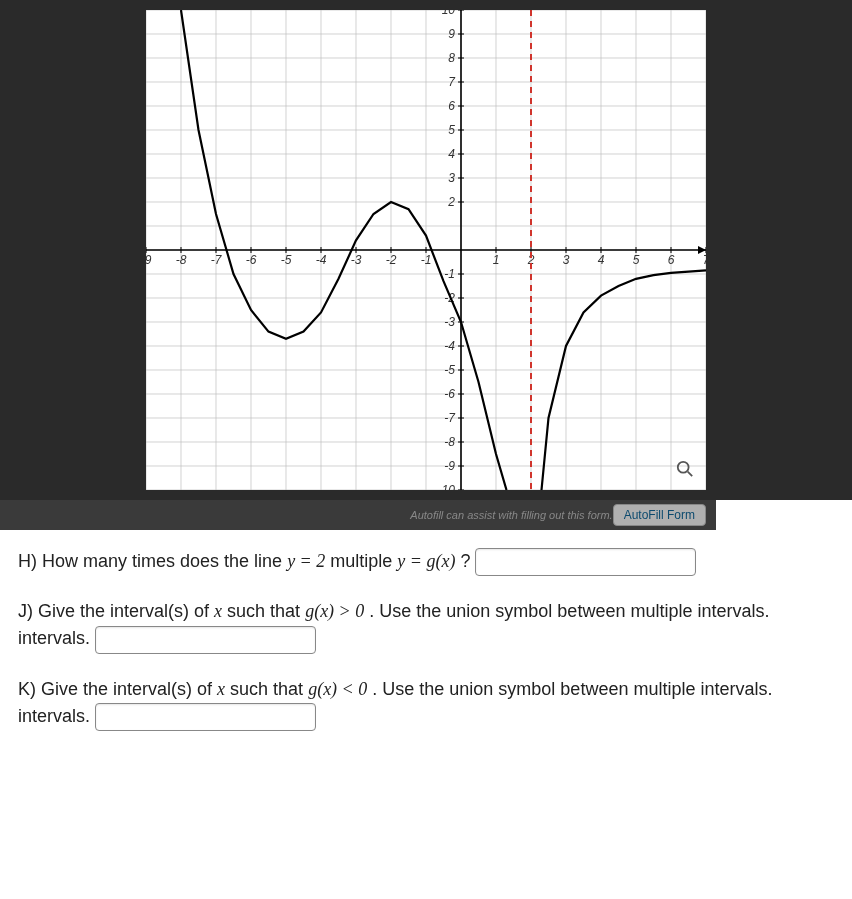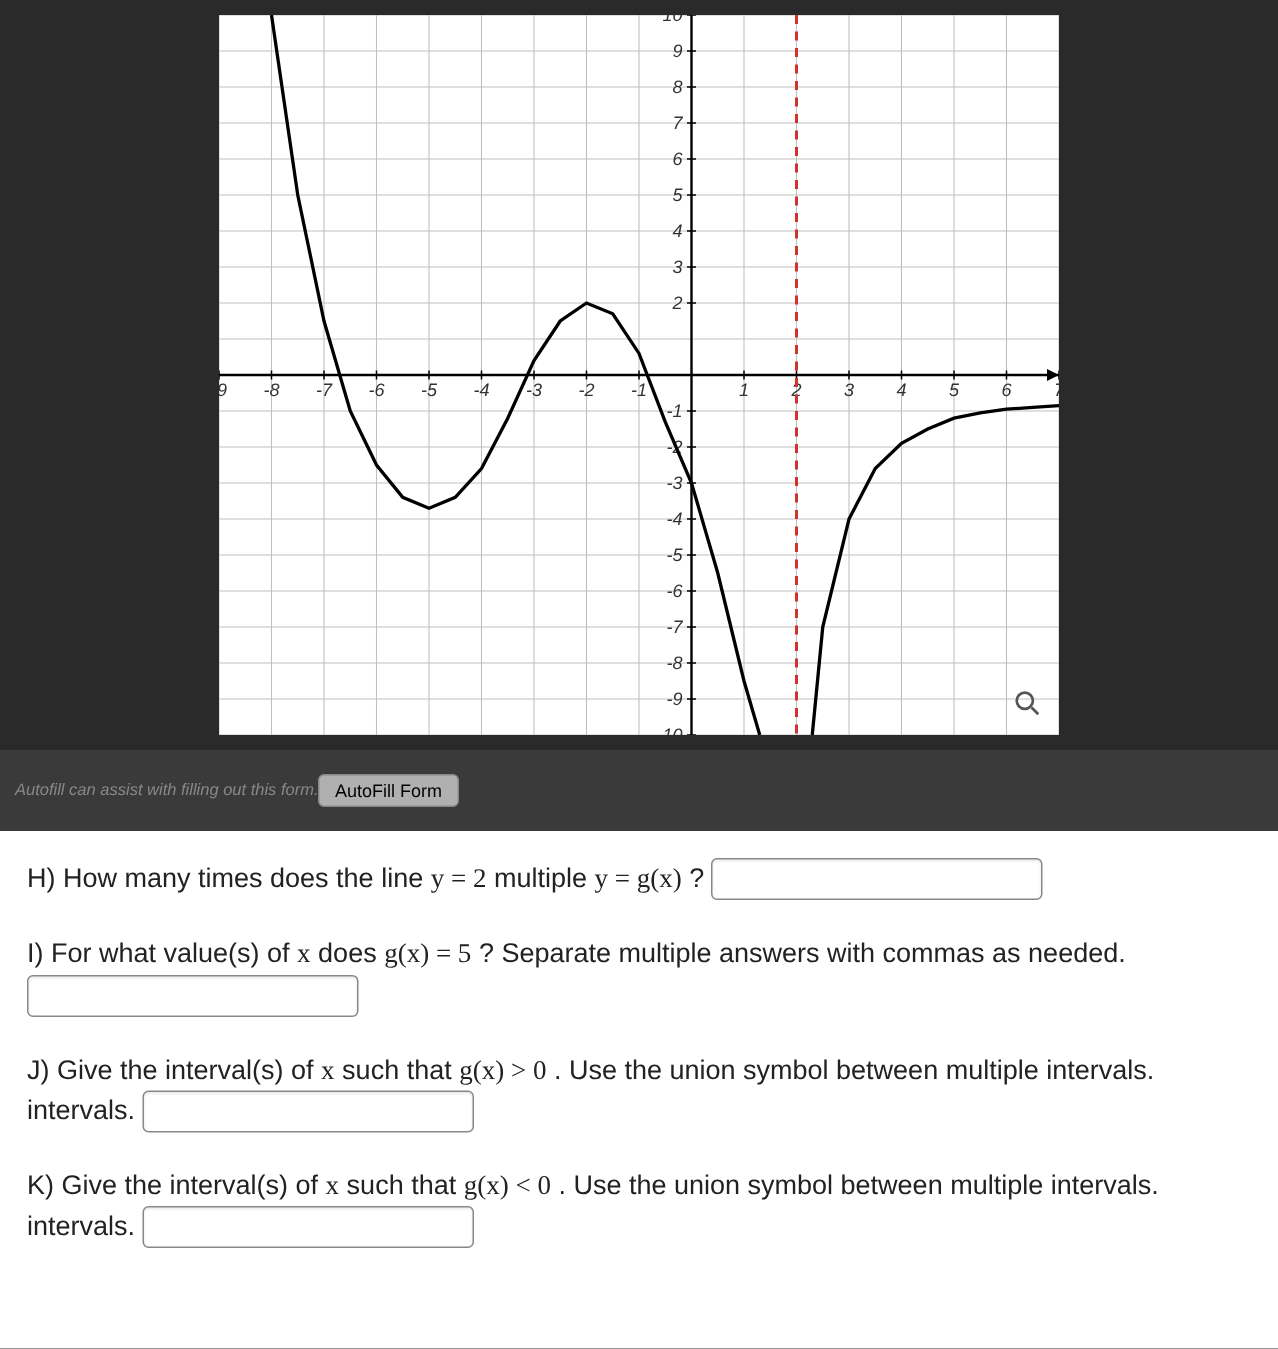--- a/index.html
+++ b/index.html
@@ -23,52 +23,52 @@
     width: 560px;
     height: 480px;
     background: #fff;
     position: relative;
   }
   .graph-svg {
     width: 100%;
     height: 100%;
   }
   .hint-bar {
-    width: 852px;
+    width: 716px;
     background: #3a3a3a;
     color: #888;
     font-size: 11px;
-    padding: 16px 10px;
+    padding: 4px 10px;
     display: flex;
-    justify-content: flex-start;
+    justify-content: flex-end;
     align-items: center;
     font-style: italic;
   }
   .autofill-btn {
     background: #b0b0b0;
-    color: #000000;
+    color: #0c4a6e;
     border: 1px solid #888;
     border-radius: 4px;
     padding: 3px 10px;
     font-size: 12px;
     font-style: normal;
     cursor: pointer;
   }
   .questions {
     padding: 18px 18px 10px 18px;
     background: #fff;
   }
   .question {
     margin-bottom: 22px;
     font-size: 18px;
     color: #222;
     line-height: 1.5;
   }
   .qlabel { display: inline; }
-  .math { font-family: Georgia, serif; margin-top: 20px; }
+  .math { font-style: italic; font-family: Georgia, serif; margin-top: 20px; }
   .answer-input {
     display: inline-block;
     border: 1px solid #888;
     border-radius: 4px;
     min-width: 180px;
     height: 28px;
     padding: 2px 6px;
     font-size: 16px;
     vertical-align: middle;
     background: #fff;
@@ -216,24 +216,20 @@
   <button class="autofill-btn">AutoFill Form</button>
 </div>
 
 <div class="questions">
 
   <div class="question">
     <span class="qlabel">H)</span><span> How many times does the line </span><span class="math">y = 2</span><span> multiple </span><span class="math">y = g(x)</span><span> ? </span>
     <input type="text" class="answer-input" style="">
   </div>
 
-  <div class="question">
-    <span class="qlabel">I)</span><span> For what value(s) of </span><span class="math">x</span><span> does </span><span class="math">g(x) = 5</span><span> ? Separate multiple answers with commas as needed. </span><br>
-    <input type="text" class="answer-input" style="">
-  </div>
 
   <div class="question">
     <span class="qlabel">J)</span><span> Give the interval(s) of </span><span class="math">x</span><span> such that </span><span class="math">g(x) &gt; 0</span><span> . Use the union symbol between multiple intervals. </span><br>
     intervals. <input type="text" class="answer-input wide" style="">
   </div>
 
   <div class="question">
     <span class="qlabel">K)</span><span> Give the interval(s) of </span><span class="math">x</span><span> such that </span><span class="math">g(x) &lt; 0</span><span> . Use the union symbol between multiple intervals. </span><br>
     intervals. <input type="text" class="answer-input wide" style="">
   </div>

